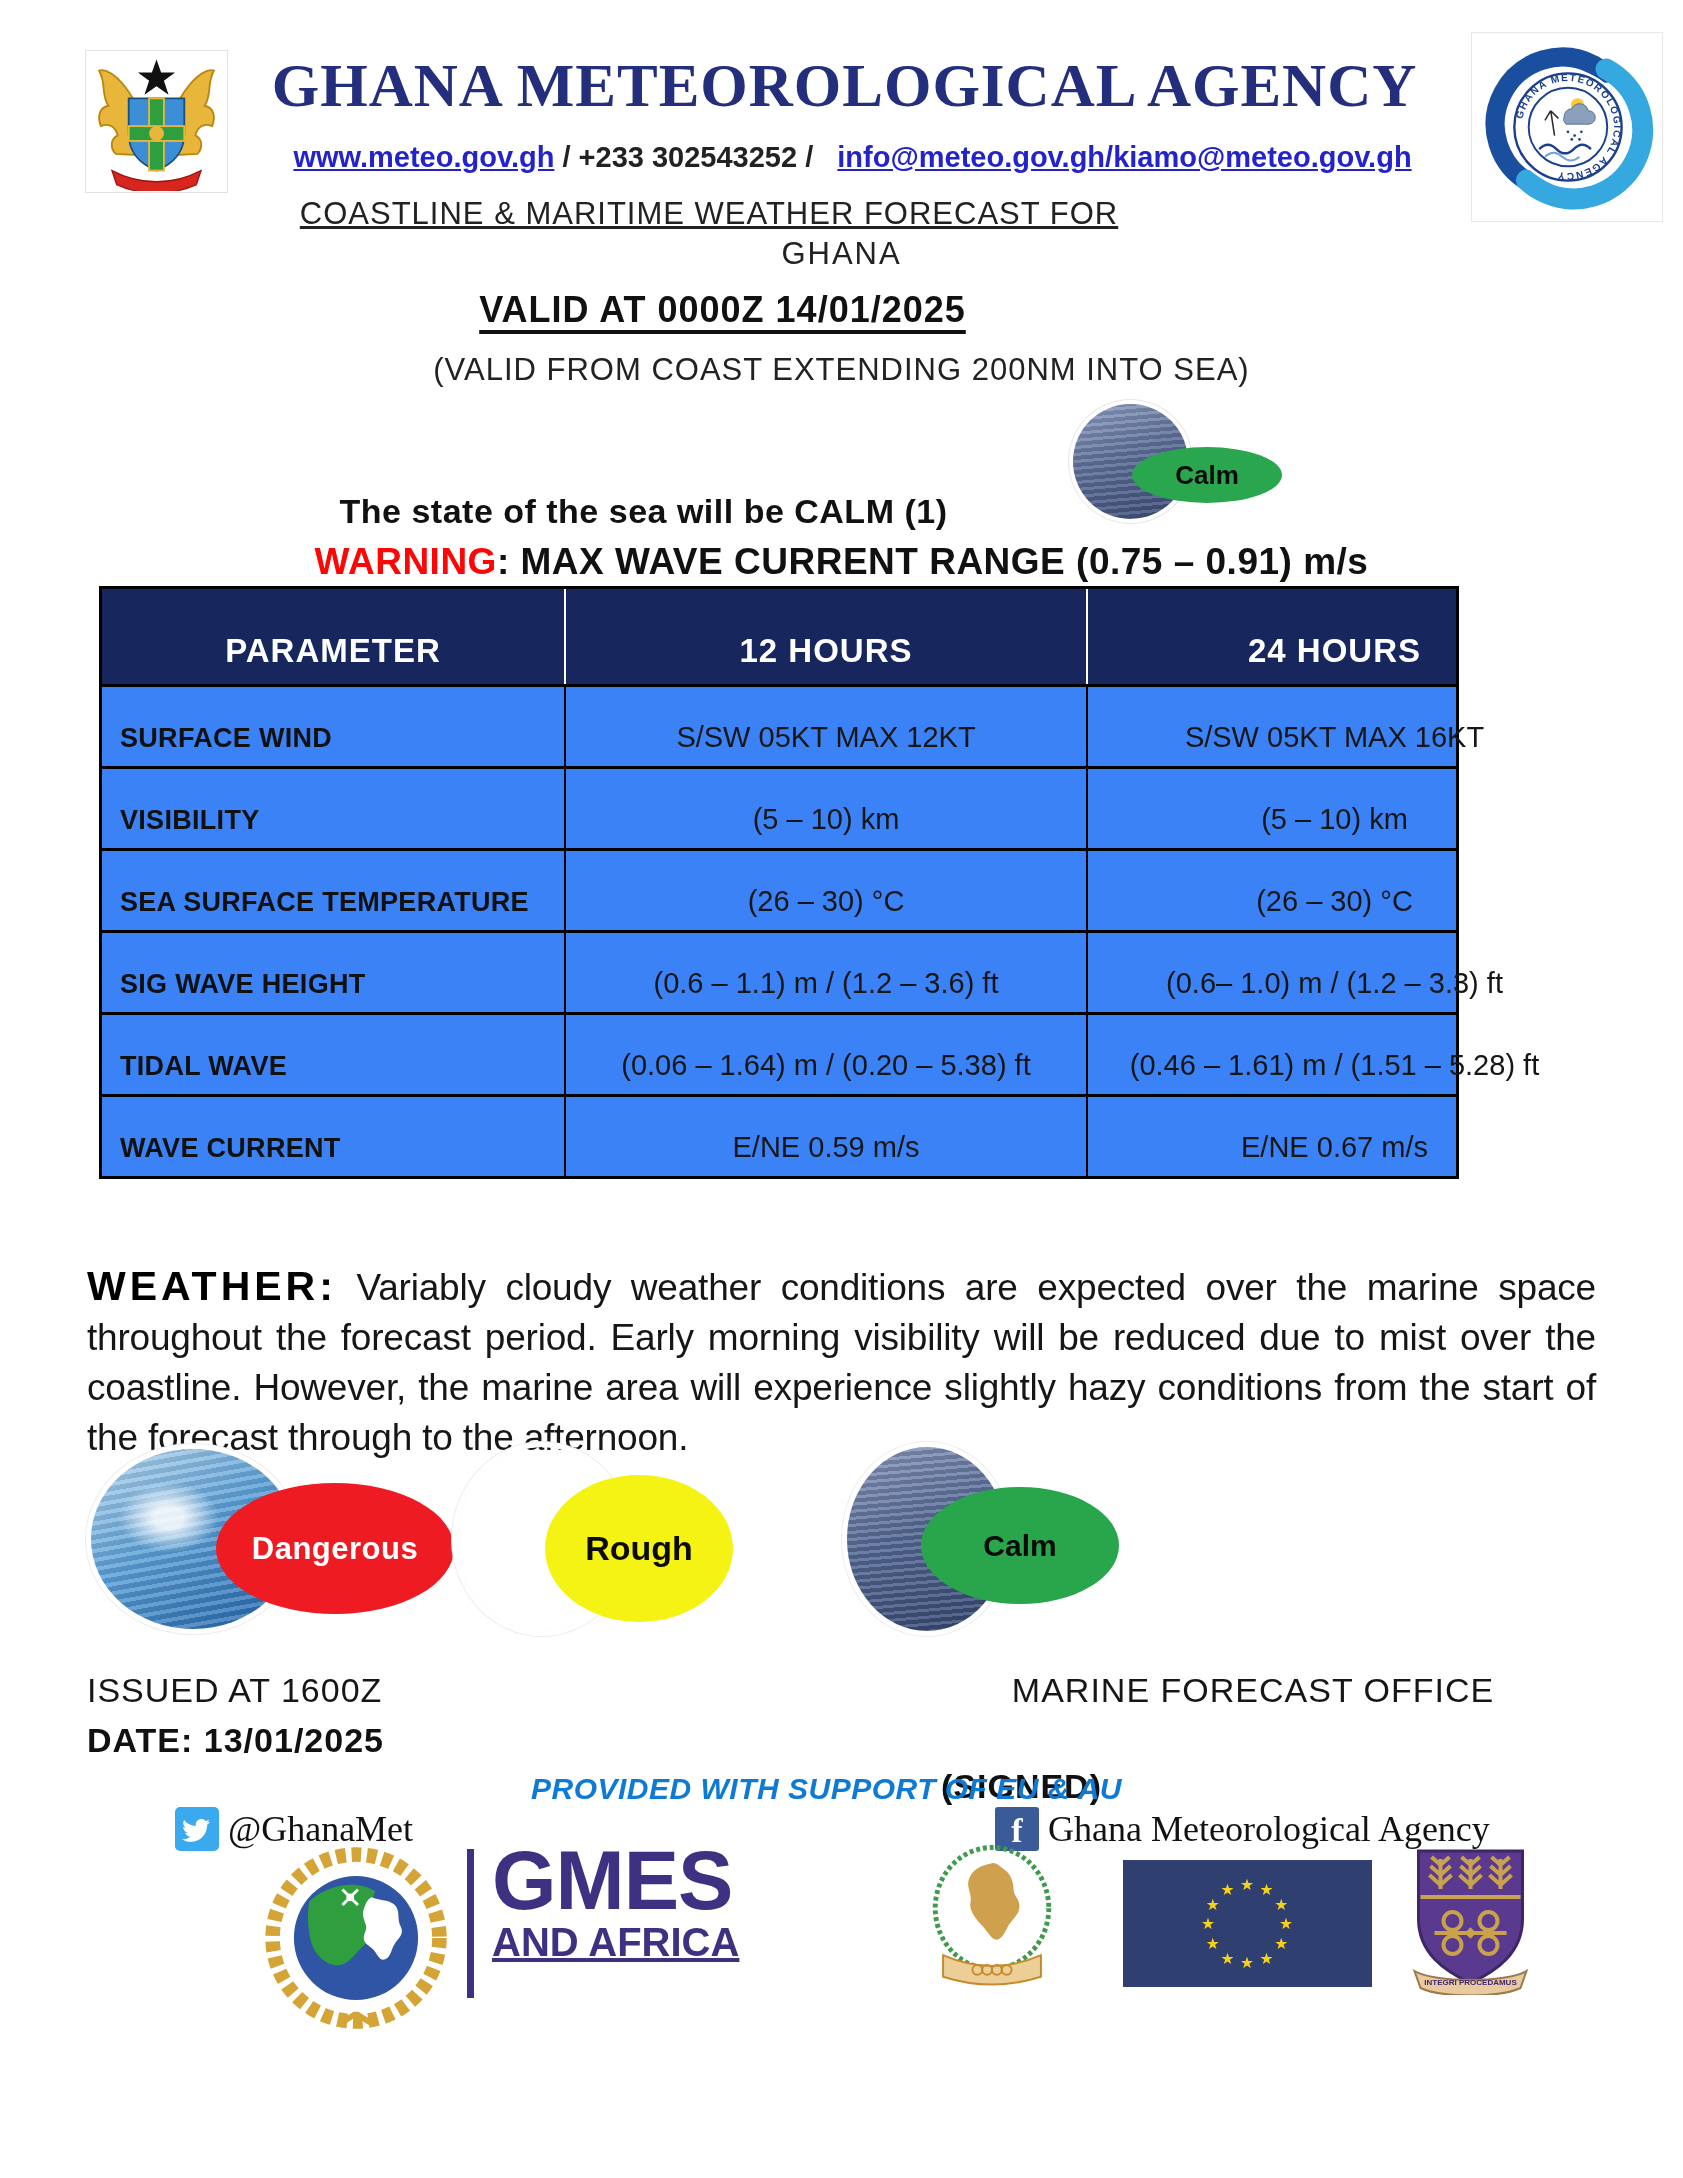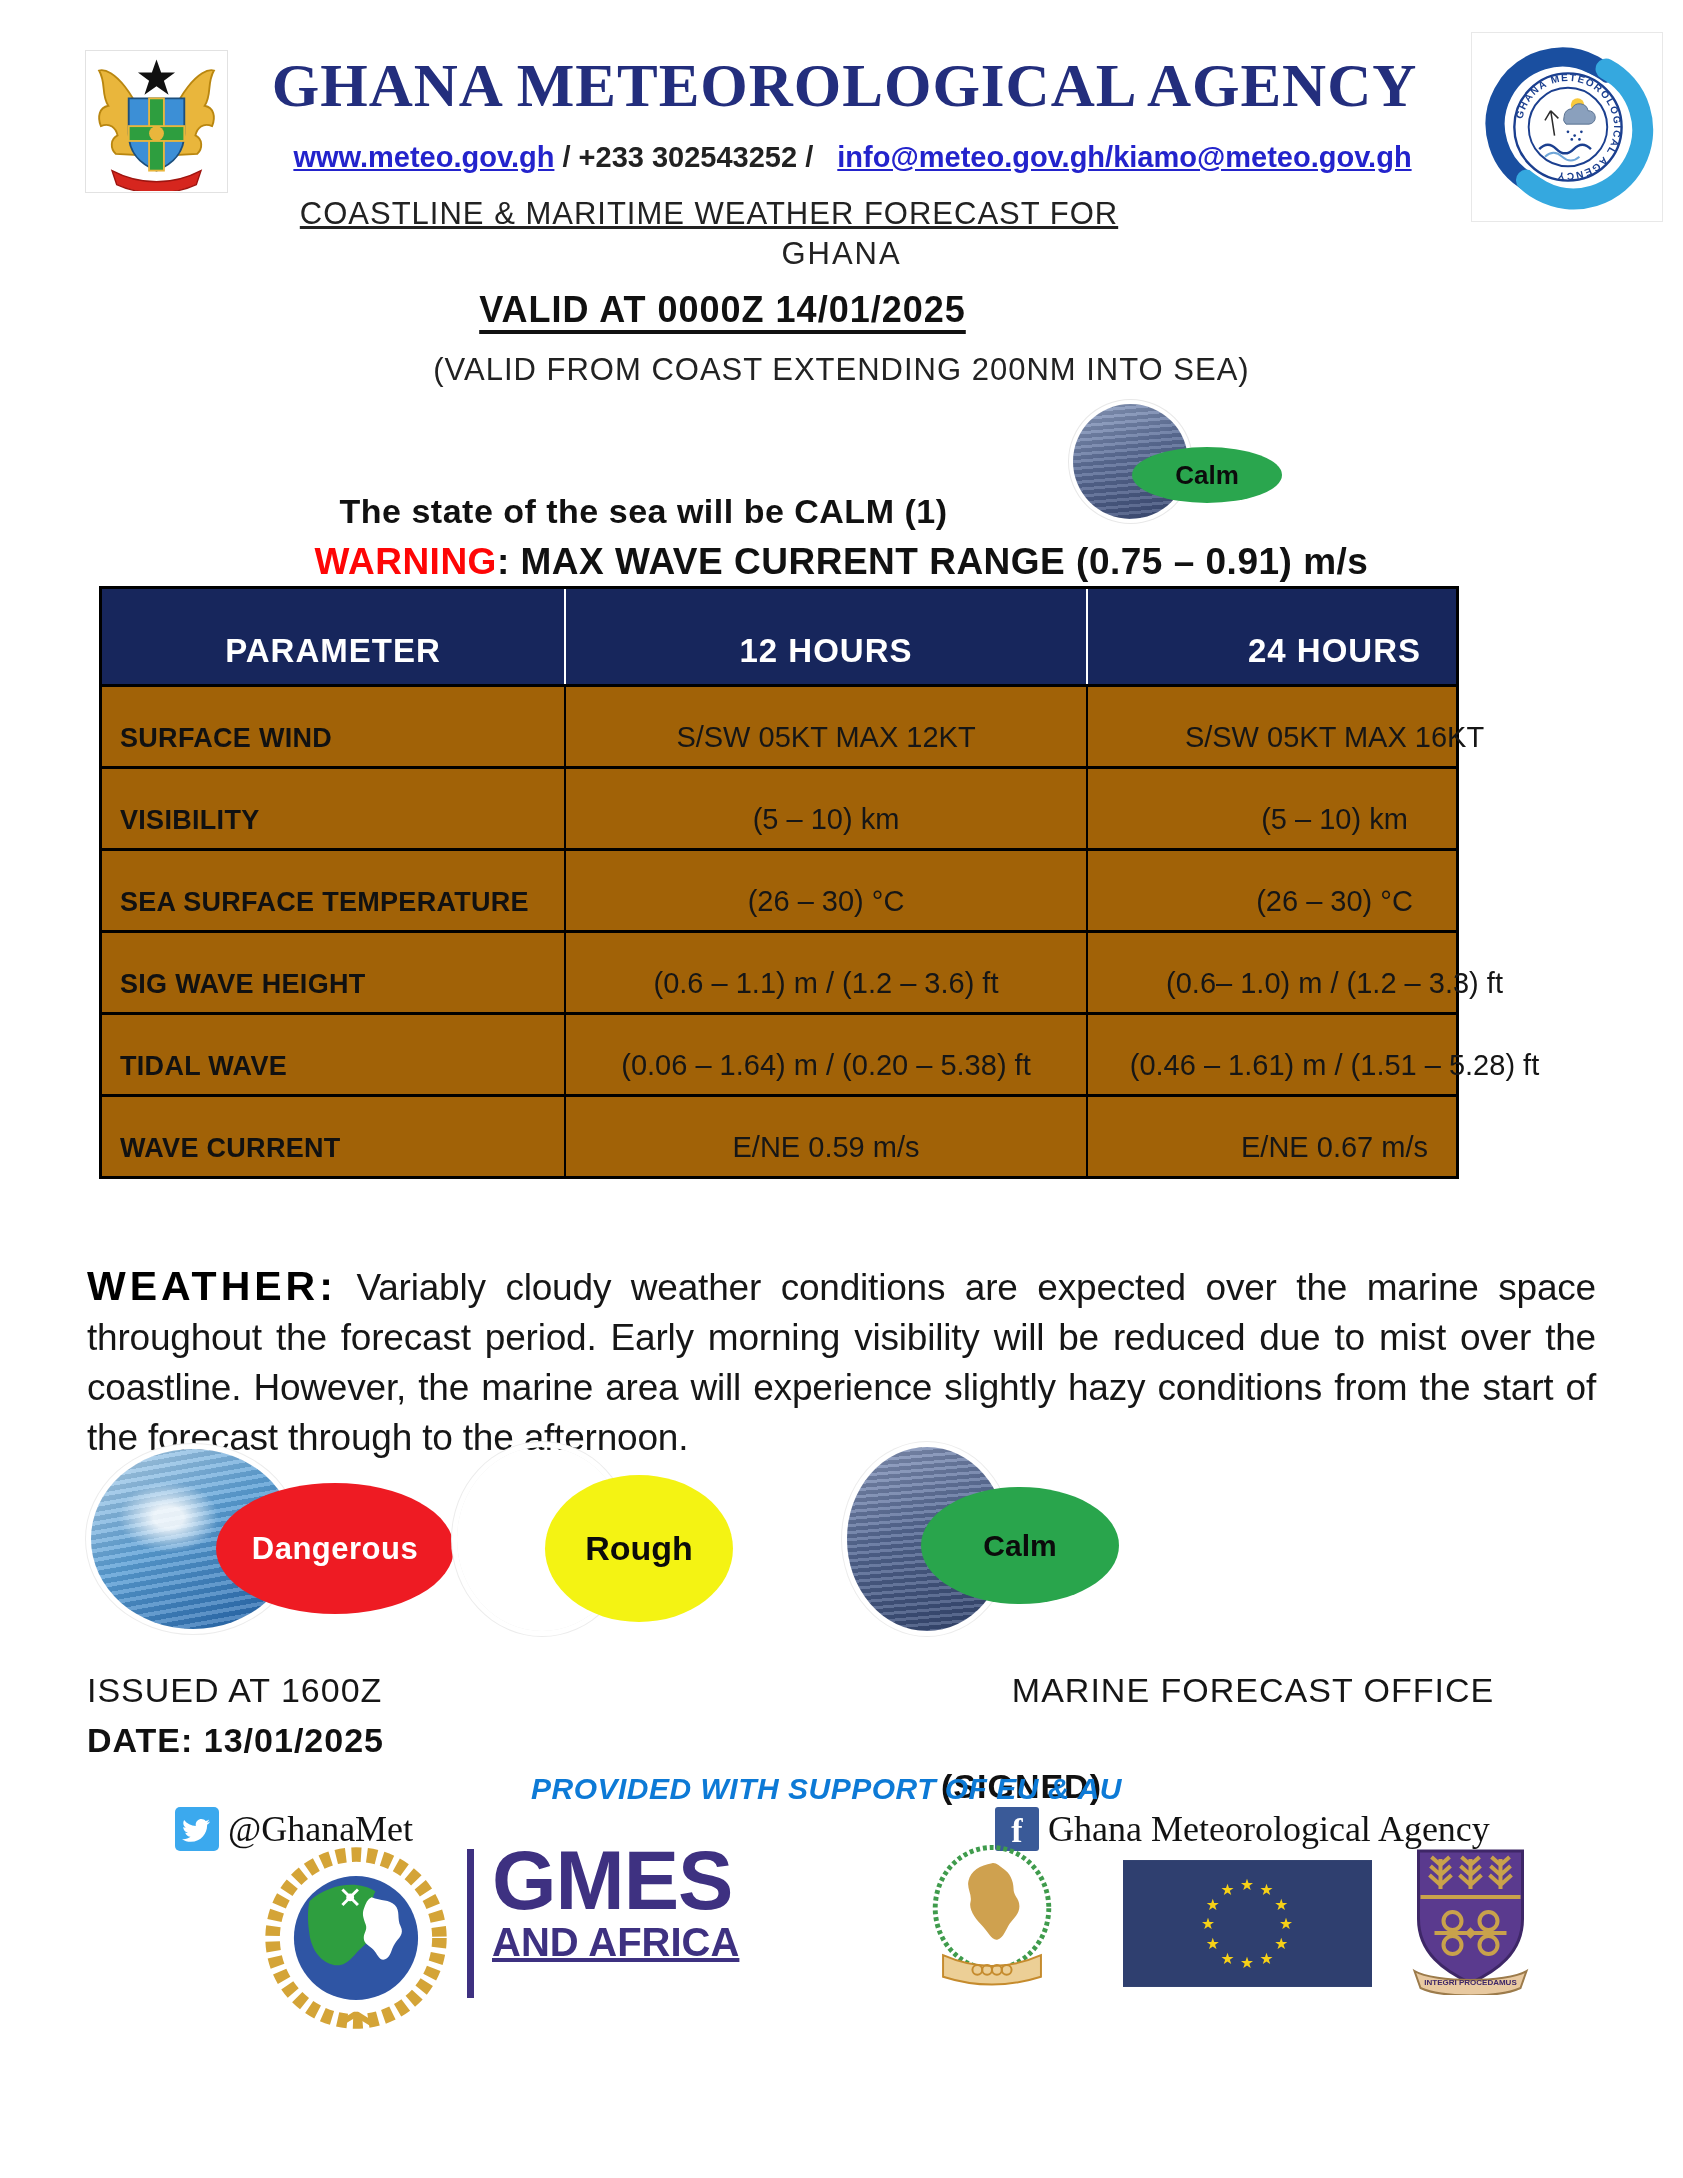--- a/index.html
+++ b/index.html
@@ -36,21 +36,21 @@
   .sea-statement{left:0;top:492px;width:1287px;font-size:34px;font-weight:bold;letter-spacing:0.5px;}
   .warning-line{left:0;top:541px;width:1683px;font-size:37px;font-weight:bold;letter-spacing:0.5px;}
   .warning-word{color:#fe0606;}
 
   
   .ftable{left:99px;top:586px;width:1360px;border:3px solid #000;box-sizing:border-box;}
   .frow{display:grid;grid-template-columns:464px 522px 493px;}
   .fhead{height:95px;background:#17265c;}
   .fhead .fcell{color:#fff;font-size:33px;font-weight:bold;letter-spacing:1px;display:flex;align-items:flex-end;justify-content:center;padding-bottom:14px;border-right:2px solid #fff;}
   .fhead .fcell:last-child{border-right:none;}
-  .fdata{height:79px;border-top:3px solid #000;background:#a16207;}
+  .fdata{height:79px;border-top:3px solid #000;background:#3b82f6;}
   .fcell{box-sizing:border-box;}
   .fdata .fcell{border-right:2px solid #000;display:flex;align-items:flex-end;padding-bottom:12px;}
   .fdata .fcell:last-child{border-right:none;}
   .fparam{font-weight:bold;font-size:27px;letter-spacing:0.3px;padding-left:18px;justify-content:flex-start;}
   .fval{font-size:29px;justify-content:center;color:#161616;}
 
   
   .weather{left:87px;top:1224px;width:1509px;font-size:37px;line-height:50px;text-align:justify;color:#161616;letter-spacing:-0.2px;}
   .weather .wlabel{font-weight:800;font-size:41px;letter-spacing:4px;color:#000;}
 

